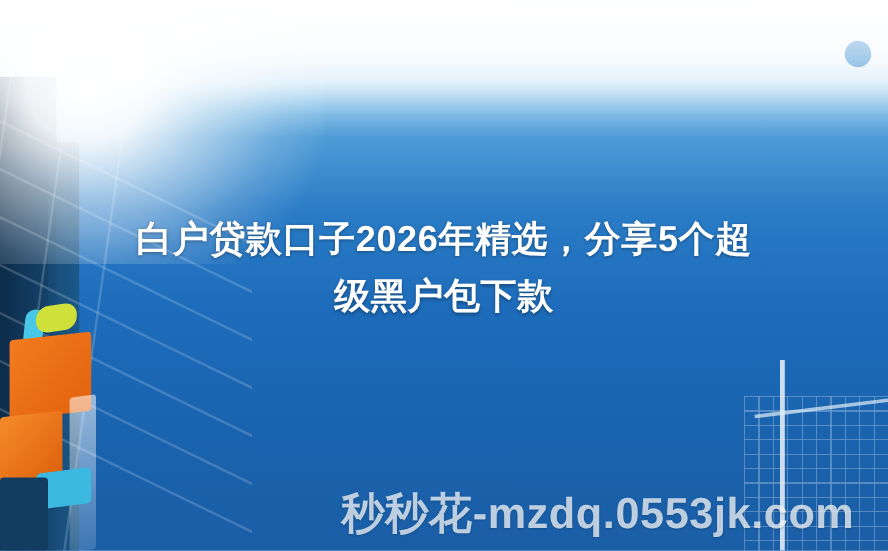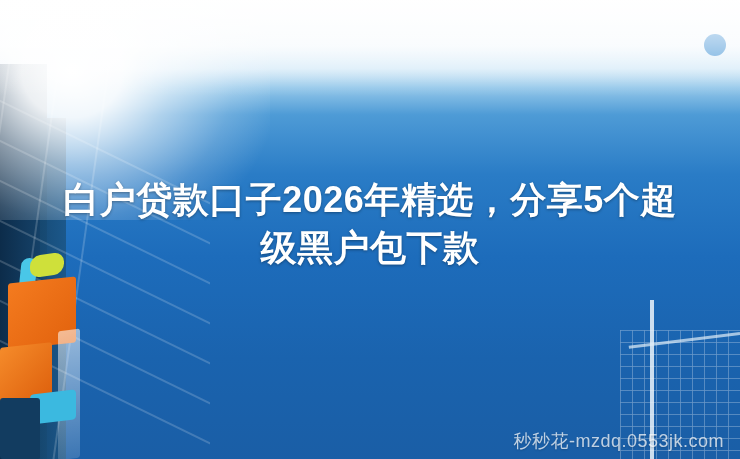--- a/index.html
+++ b/index.html
@@ -183,37 +183,37 @@
   }
   
   .headline {
     position: absolute;
     left: 0;
     right: 0;
     top: 176px;
     text-align: center;
     color: #ffffff;
     font-family: "Liberation Sans", sans-serif;
-    font-size: 36px;
+    font-size: 30px;
     font-weight: 700;
     line-height: 48px;
     letter-spacing: 0.5px;
     text-shadow: 0 1px 3px rgba(0,0,0,0.35);
     padding: 0 18px;
     box-sizing: border-box;
     white-space: pre-line;
   }
   .watermark {
     position: absolute;
-    right: 16px;
+    right: 28px;
     bottom: 6px;
     color: rgba(255,255,255,0.72);
     font-family: "Liberation Sans", sans-serif;
-    font-size: 18px;
-    font-weight: 400;
+    font-size: 36px;
+    font-weight: 700;
     letter-spacing: 0.5px;
     text-shadow: 0 1px 2px rgba(0,0,0,0.18);
   }
 </style>
 </head>
 <body>
 
 <div class="canvas">
 
   <div class="photo">

